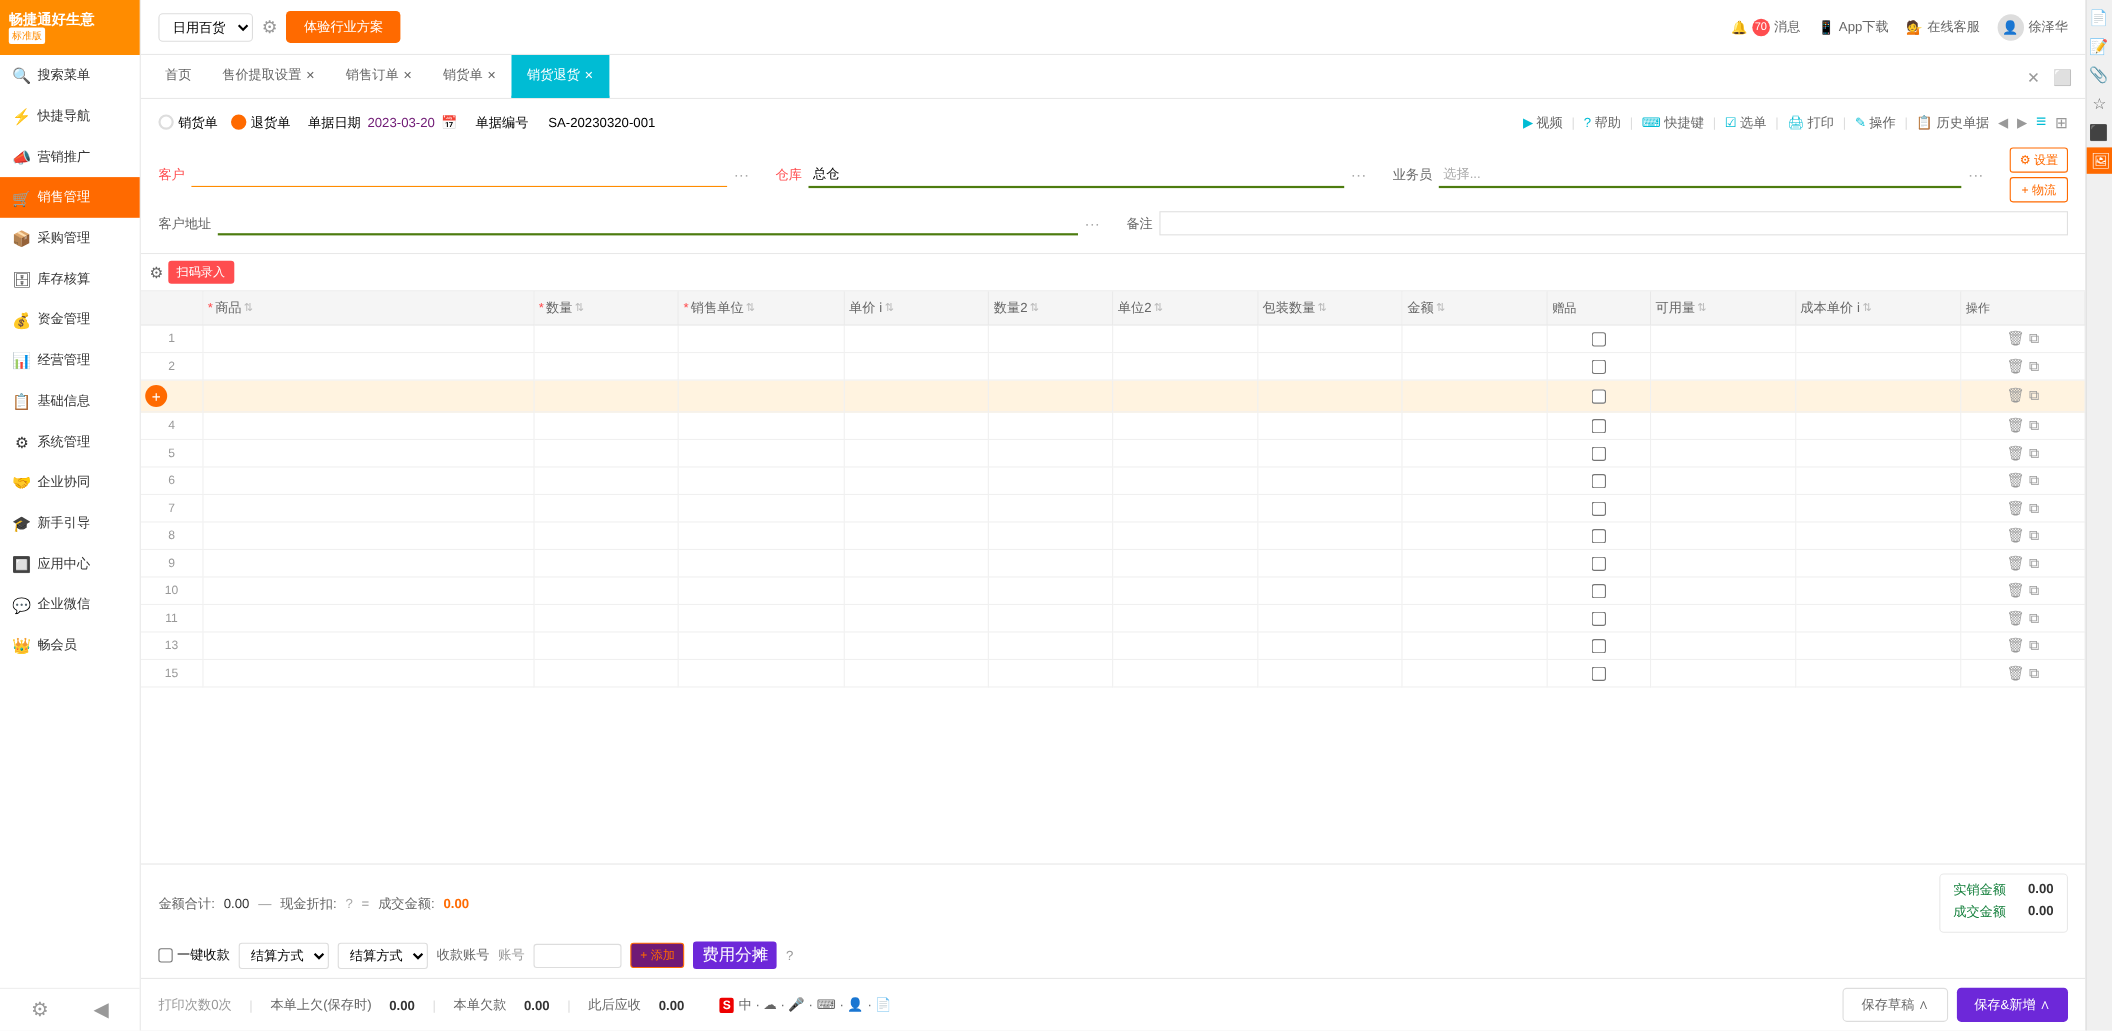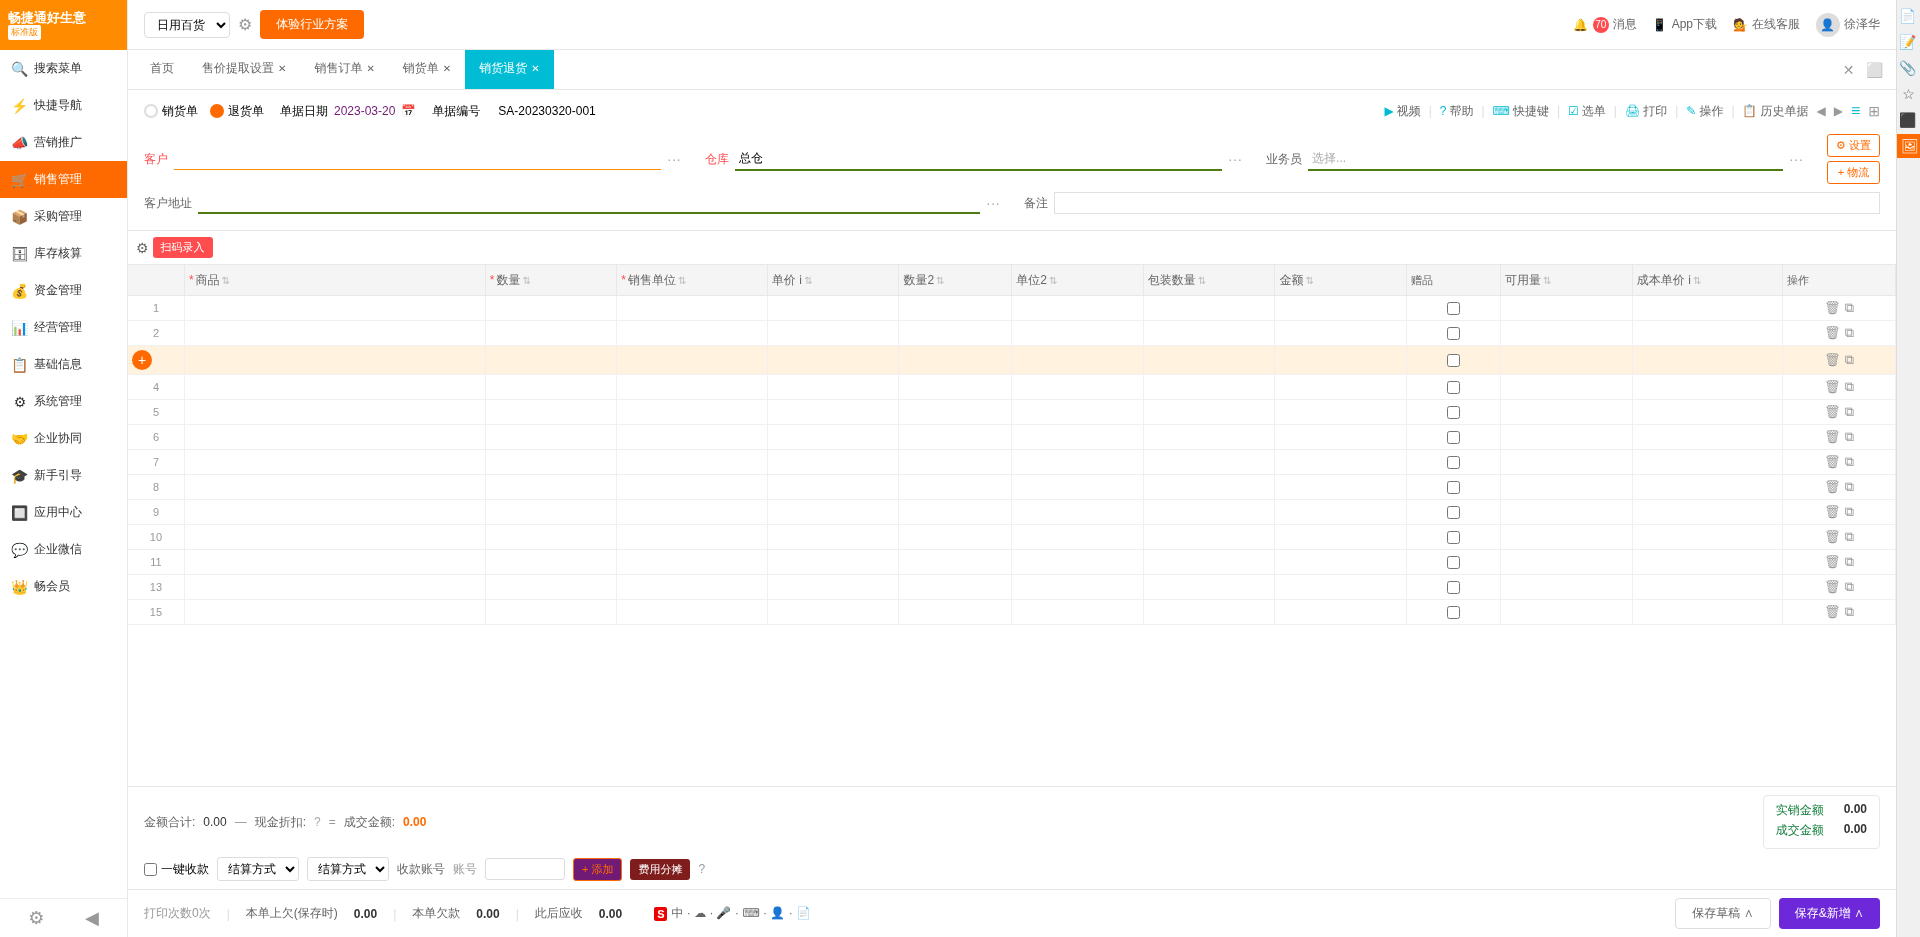--- a/index.html
+++ b/index.html
@@ -85,21 +85,21 @@
     .amount-label { color: #666; }
     .amount-val { color: #333; }
     .dash { color: #999; }
     .eq { color: #999; }
     .deal-val { color: #ff6a00; font-weight: bold; }
     .bottom-row2 { display: flex; align-items: center; gap: 8px; }
     .checkbox-item { display: flex; align-items: center; gap: 4px; cursor: pointer; }
     .bottom-input { border: 1px solid #ddd; padding: 3px 6px; border-radius: 3px; width: 80px; }
     .bottom-select { border: 1px solid #ddd; padding: 3px 6px; border-radius: 3px; background: #fff; cursor: pointer; }
     .add-btn { background: #701a75; border: 1px solid #ff6a00; color: #ff6a00; padding: 3px 8px; border-radius: 3px; cursor: pointer; font-size: 11px; }
-    .fee-btn { background: #7f1d1d; color: #fff; border: none; padding: 3px 8px; border-radius: 3px; cursor: pointer; font-size: 11px; }
+    .fee-btn { background: #6d28d9; color: #fff; border: none; padding: 3px 8px; border-radius: 3px; cursor: pointer; font-size: 15px; }
     .help-icon { color: #999; cursor: pointer; }
 
     
     .summary-panel { background: #fff; border: 1px solid #e8e8e8; padding: 6px 12px; border-radius: 4px; margin-left: auto; text-align: right; }
     .summary-row { display: flex; justify-content: space-between; gap: 20px; margin-bottom: 3px; }
     .summary-label { color: #15803d; }
     .summary-val { color: #333; font-weight: bold; }
 
     
     .action-bar { display: flex; align-items: center; justify-content: space-between; padding: 8px 16px; background: #fff; border-top: 1px solid #e8e8e8; flex-shrink: 0; }

